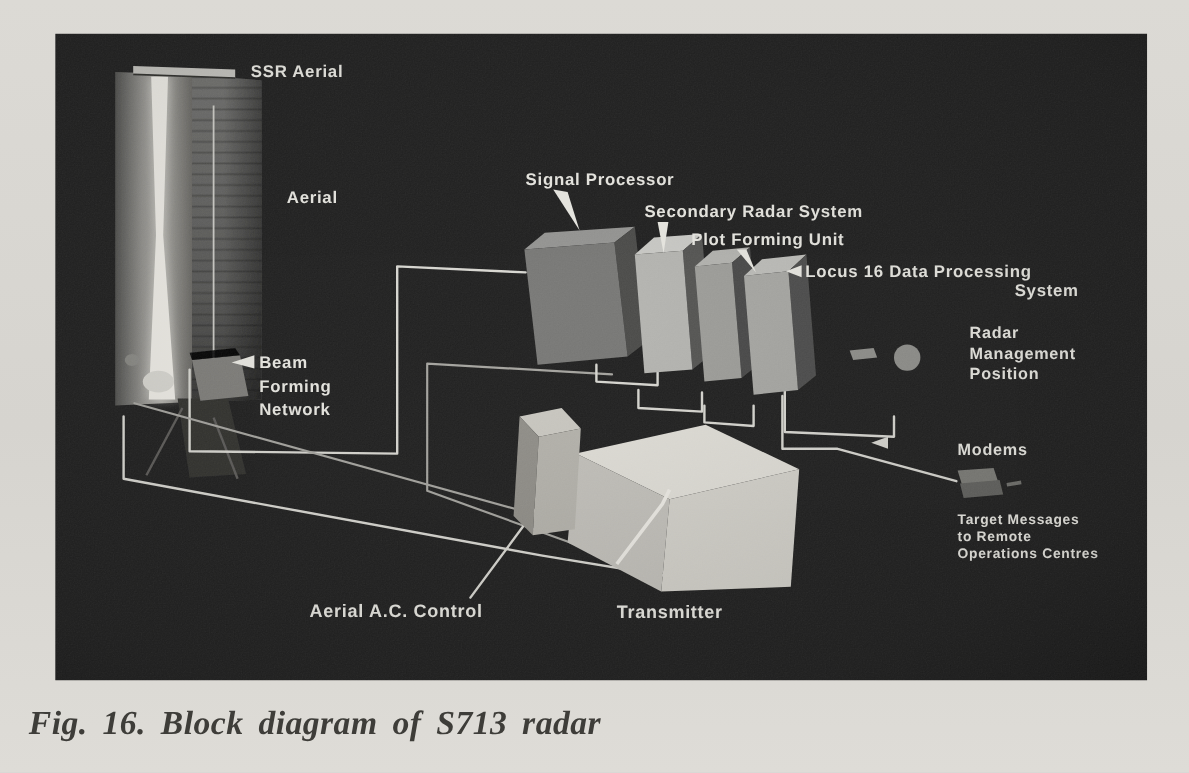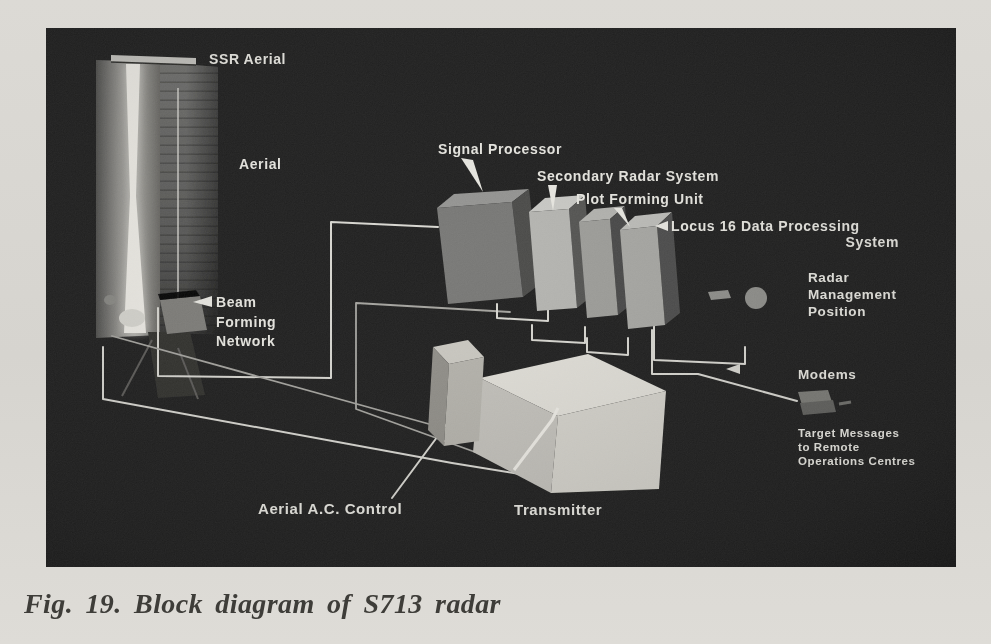--- a/index.html
+++ b/index.html
@@ -187,14 +187,14 @@
 
         <text class="lbl s15" x="258" y="514">Aerial A.C. Control</text>
         <text class="lbl s15" x="514" y="515">Transmitter</text>
       </g>
     </g>
 
     <rect x="46" y="28" width="910" height="539" fill="url(#vign)"></rect>
     <rect x="46" y="28" width="910" height="539" filter="url(#grain)" opacity="0.07"></rect>
   </svg>
 
-  <div class="caption">Fig. 19. Block diagram of S713 radar</div>
+  <div class="caption">Fig. 16. Block diagram of S713 radar</div>
 </div>
 
 </body></html>

